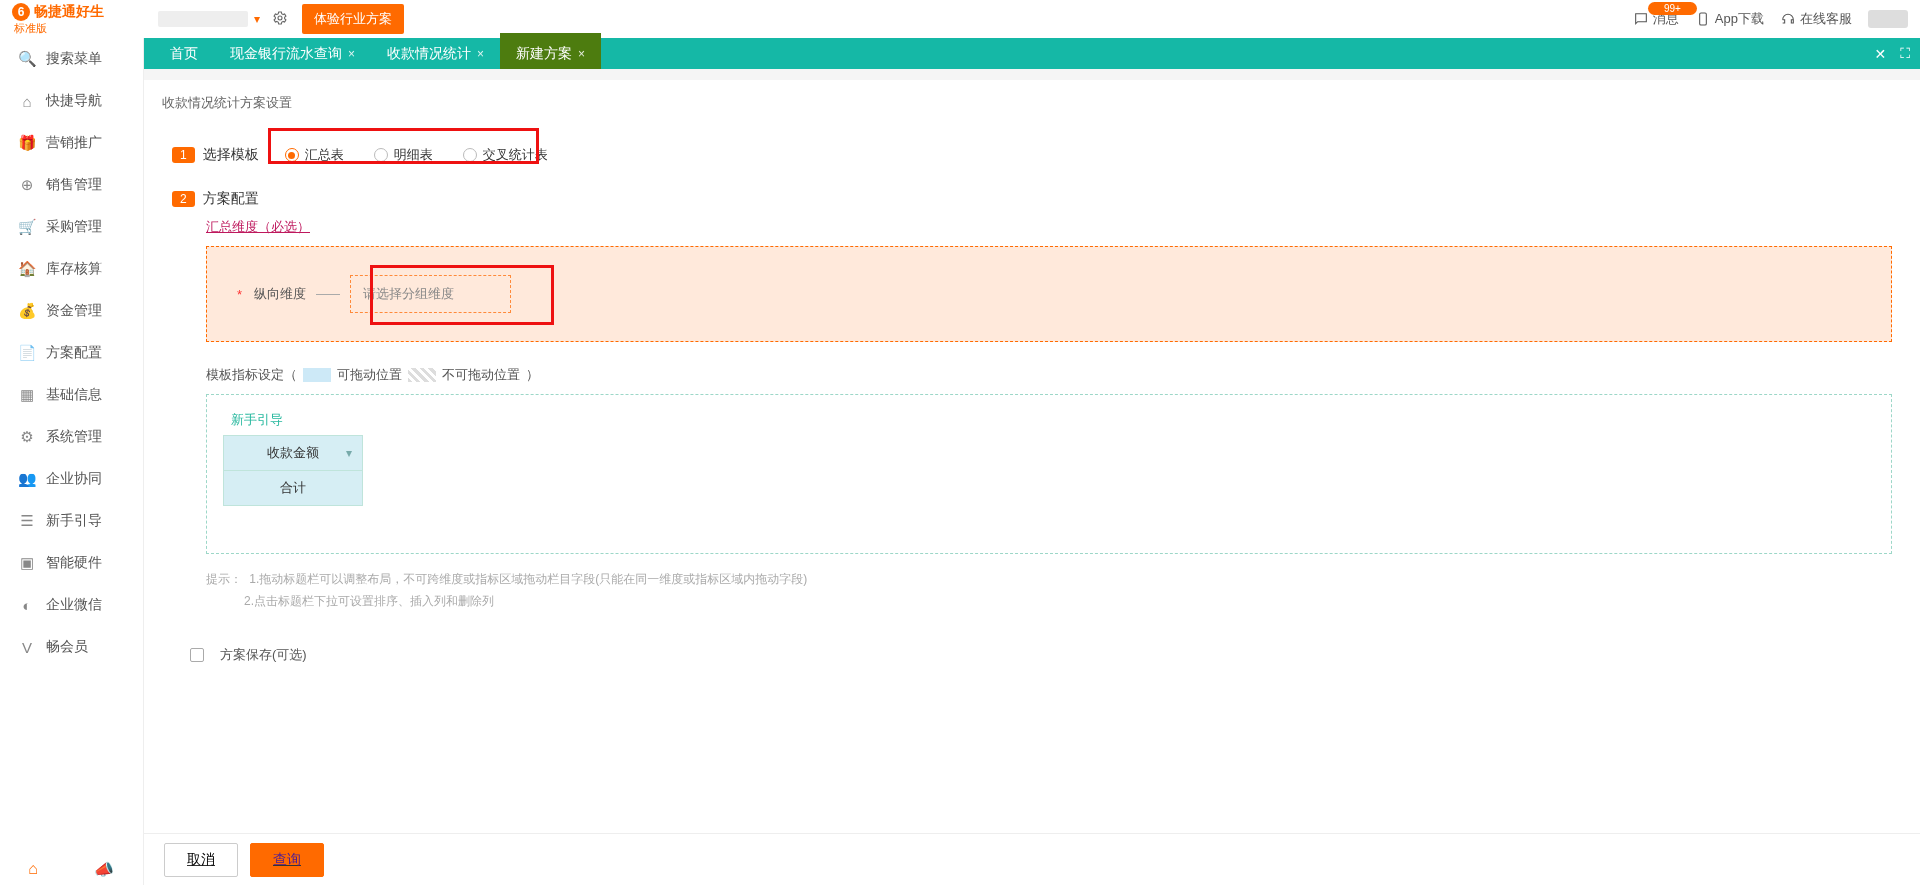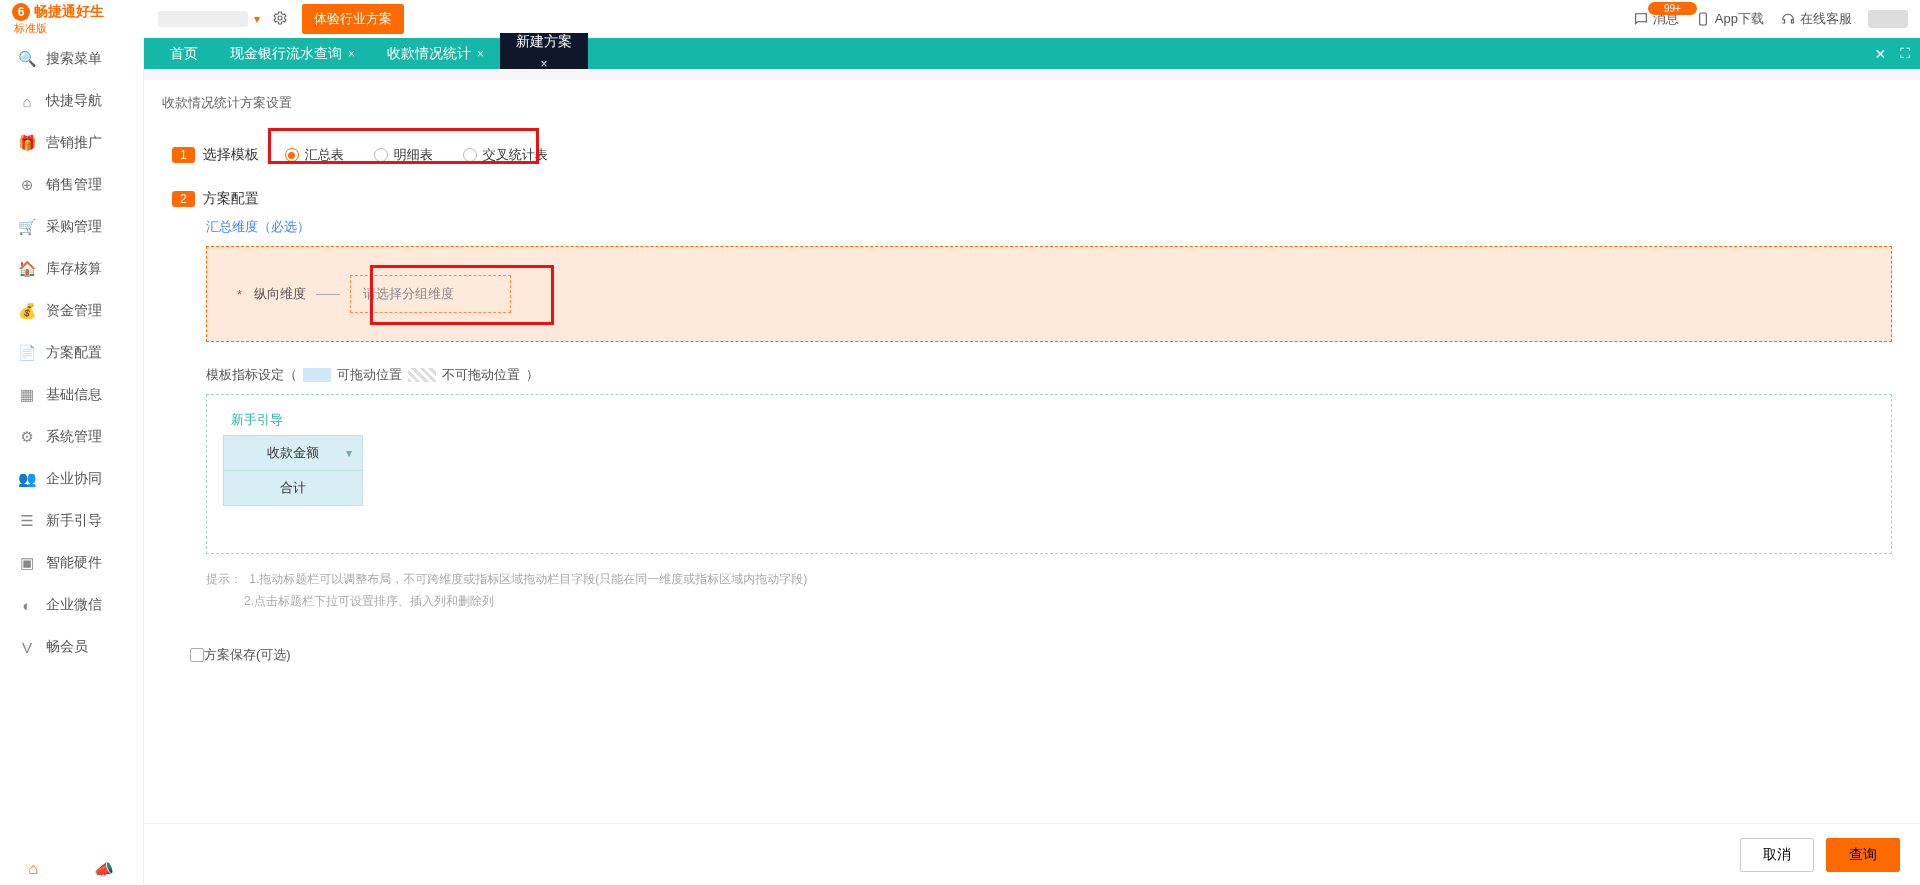--- a/index.html
+++ b/index.html
@@ -17,21 +17,21 @@
 .gear-btn { margin-left:12px; color:#888; font-size:15px; cursor:pointer;}
 .exp-btn { margin-left:14px; background:#ff6a00; color:#fff; border:none; padding:6px 12px; font-size:13px; border-radius:2px; cursor:pointer;}
 .header-right { margin-left:auto; display:flex; align-items:center; gap:16px; color:#555; }
 .hr-item { display:flex; align-items:center; gap:4px; cursor:pointer; position:relative;}
 .badge { position:absolute; top:-8px; right:-18px; background:#ff6a00; color:#fff; font-size:10px; padding:1px 16px; border-radius:8px;}
 .avatar-ph { width:40px; height:18px; background:#ddd; border-radius:3px;}
 
 
 .tabs-bar { margin-left:144px; height:31px; background:#15b8a6; display:flex; align-items:center; color:#fff; padding:0 10px; position:relative;}
 .tab { padding:0 16px; height:42px; display:flex; align-items:center; gap:6px; cursor:pointer; font-size:14px;}
-.tab.active { background:#0f172a;flex-direction:column; }
+.tab.active { background:#4d7c0f; }
 .tab-close { font-size:12px; opacity:.85;}
 .tabs-right { margin-left:auto; display:flex; gap:14px; align-items:center;}
 .tabs-right span { cursor:pointer; font-size:14px;}
 
 
 .sidebar { position:absolute; left:0; top:38px; bottom:0; width:144px; background:#fff; border-right:1px solid #eee; overflow-y:auto;}
 .side-item { display:flex; align-items:center; gap:10px; padding:12px 18px; color:#555; cursor:pointer; font-size:14px;}
 .side-item .ico { width:18px; text-align:center; color:#888; font-size:15px;}
 .side-bottom-icons { position:absolute; bottom:6px; left:0; right:0; display:flex; justify-content:space-around; color:#ff6a00; font-size:16px;}
 
@@ -42,21 +42,21 @@
 .step-row { display:flex; align-items:center; gap:8px; margin:14px 0 10px 0;}
 .step-badge { background:#ff6a00; color:#fff; font-size:12px; padding:1px 8px; border-radius:3px;}
 .step-title { font-weight:500; color:#333; font-size:14px;}
 .radio-group { display:inline-flex; gap:30px; margin-left:18px;}
 .radio { display:flex; align-items:center; gap:6px; cursor:pointer; font-size:13px;}
 .radio-dot { width:14px; height:14px; border:1px solid #bbb; border-radius:50%; display:flex; align-items:center; justify-content:center;}
 .radio.selected .radio-dot { border-color:#ff6a00;}
 .radio.selected .radio-dot::after { content:""; width:7px; height:7px; background:#ff6a00; border-radius:50%;}
 .red-box1 { border:3px solid #e11; position:absolute; pointer-events:none;}
 
-.sub-title { margin:6px 0 10px 34px; color:#3b82f6; font-size:13px;}
+.sub-title { margin:6px 0 10px 34px; color:#be185d; font-size:13px;text-decoration:underline;}
 .dim-panel { margin-left:34px; border:1px dashed #ff6a00; background:#ffe9db; padding:28px 30px; }
 .dim-row { display:flex; align-items:center; gap:10px;}
 .req-star { color:#f33; margin-right:2px;}
 .dim-label { color:#555; font-size:13px;}
 .dim-dash { width:24px; border-top:1px solid #aaa;}
 .dim-input { border:1px dashed #ff8a3a; padding:9px 56px 9px 12px; color:#888; font-size:13px; background:transparent; cursor:pointer;}
 
 .indicator-caption { margin:24px 0 10px 34px; color:#555; font-size:13px; display:flex; align-items:center; gap:6px;}
 .swatch { width:28px; height:14px; display:inline-block; vertical-align:middle;}
 .swatch.drag { background:#cde9f7;}
@@ -64,27 +64,27 @@
 .indicator-panel { margin-left:34px; border:1px dashed #9dd7c8; padding:16px; min-height:160px;}
 .ind-col-title { color:#27b89e; font-size:13px; margin:0 0 6px 8px;}
 .ind-table { border:1px solid #bfe4db; width:140px;}
 .ind-cell { background:#d6eef4; text-align:center; padding:8px 0; font-size:13px; border-bottom:1px solid #bfe4db; position:relative;}
 .ind-cell:last-child { border-bottom:none;}
 .ind-chev { position:absolute; right:10px; top:50%; transform:translateY(-50%); color:#7aa; font-size:12px;}
 
 .tips { margin:14px 0 0 34px; color:#aaa; font-size:12px; line-height:22px;}
 .tips .lbl { color:#aaa; margin-right:4px;}
 
-.save-row { margin:34px 0 0 18px; display:flex; align-items:center; gap:0; color:#555; font-size:13px;}
+.save-row { margin:34px 0 0 18px; display:flex; align-items:center; gap:16px; color:#555; font-size:13px;}
 .chk { width:14px; height:14px; border:1px solid #aaa; border-radius:2px;}
 
 
-.footer { position:absolute; right:0; bottom:0; left:144px; height:62px; background:#fff; display:flex; justify-content:flex-end; align-items:center; gap:12px; padding:0 20px; border-top:1px solid #eee;}
+.footer { position:absolute; right:0; bottom:0; left:144px; height:52px; background:#fff; display:flex; align-items:center; gap:12px; padding:0 20px; border-top:1px solid #eee;text-decoration:underline;}
 .btn { padding:7px 22px; font-size:14px; border:1px solid #ccc; background:#fff; cursor:pointer; border-radius:2px;}
-.btn.primary { background:#ff6a00; color:#000000; border-color:#ff6a00;}
+.btn.primary { background:#ff6a00; color:#4c1d95; border-color:#ff6a00;}
 
 
 #hl1 { left:268px; top:128px; width:271px; height:36px;}
 #hl2 { left:370px; top:265px; width:184px; height:60px;}
 
 svg.icon-sm { width:16px; height:16px; stroke:#666; fill:none; stroke-width:1.6;}
 .header-right svg.icon-sm{ stroke:#555;}
 </style>
 </head>
 <body>

